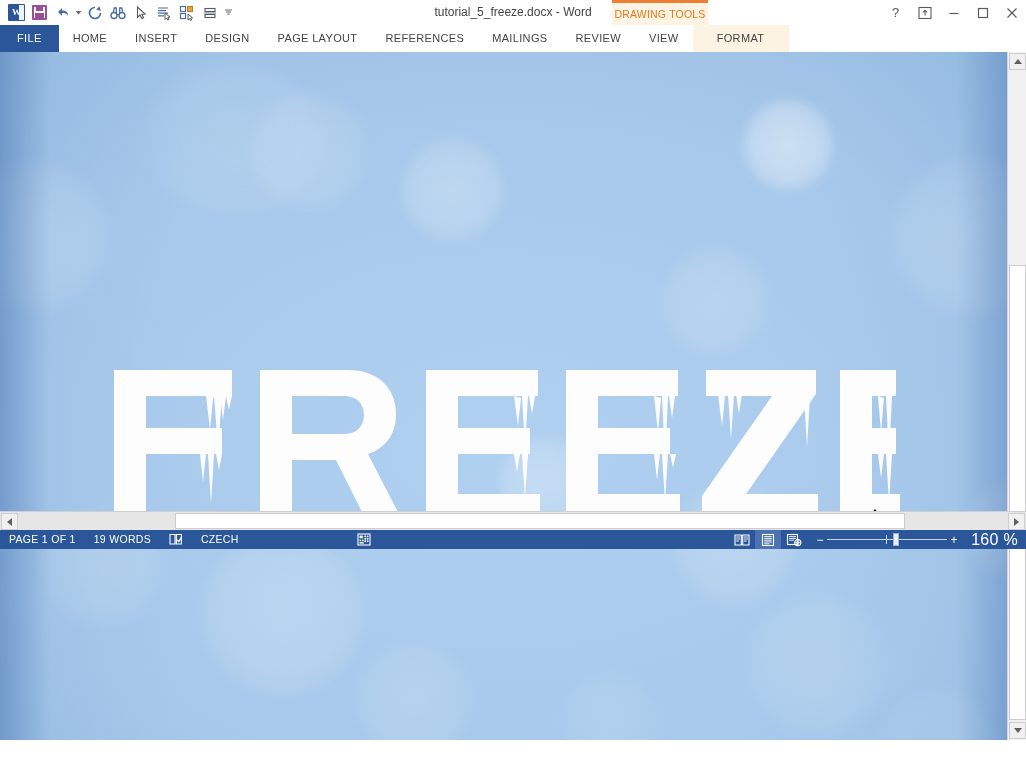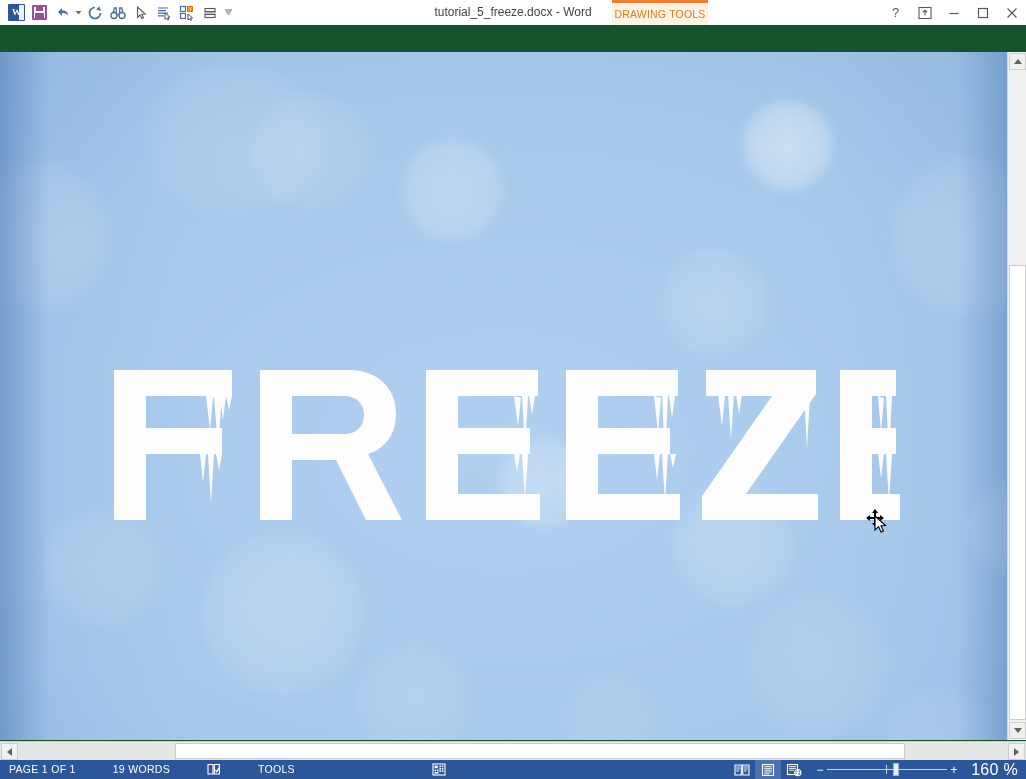--- a/index.html
+++ b/index.html
@@ -4,22 +4,22 @@
 <style>
   * { box-sizing: border-box; margin: 0; padding: 0; }
   html, body {
     width: 1026px; height: 779px;
     overflow: hidden;
     font-family: "Liberation Sans", sans-serif;
     background: #ffffff;
   }
   #app {
     position: relative;
-    width: 1026px; height: 779px;
-    background: #14532d;
+    width: 1026px; height: 549px;
+    background: #b91c1c;
   }
 
   
   .titlebar {
     position: absolute; left: 0; top: 0; width: 1026px; height: 25px;
     background: #ffffff;
   }
   .qat {
     position: absolute; left: 5px; top: 1px;
     display: flex; align-items: center; height: 23px;
@@ -198,21 +198,21 @@
   .hthumb {
     position: absolute; left: 175px; top: 1px; width: 730px; height: 16px;
     background: #ffffff; border: 1px solid #cdcdcd;
   }
 
   
   .statusbar {
     position: absolute; left: 0; bottom: 0; width: 1026px; height: 19px;
     background: #2b579a; color: #ffffff;
     font-size: 10.5px; letter-spacing: .3px;
-    display: flex; align-items: center; gap: 19px;
+    display: flex; align-items: center;
   }
   .sb-item {
     padding: 0 9px; height: 19px; line-height: 19px;
     display: flex; align-items: center; gap: 4px; cursor: default;
     white-space: nowrap;
   }
   .sb-right { margin-left: auto; display: flex; align-items: center; }
   .viewbtn {
     width: 26px; height: 19px;
     display: flex; align-items: center; justify-content: center; cursor: default;
@@ -327,20 +327,37 @@
           </svg>
       </div>
       <div class="winbtn close">
         <svg width="12" height="12" viewBox="0 0 12 12">
             <path d="M1.5 1.5 L10.5 10.5 M10.5 1.5 L1.5 10.5" stroke="#5a5a5a" stroke-width="1.2"></path>
           </svg>
       </div>
     </div>
   </div>
 
+  <div class="ribbon">
+    <div class="tabs">
+      <div class="tab file">FILE</div>
+      <div class="tab">HOME</div>
+      <div class="tab">INSERT</div>
+      <div class="tab">DESIGN</div>
+      <div class="tab">PAGE LAYOUT</div>
+      <div class="tab">REFERENCES</div>
+      <div class="tab">MAILINGS</div>
+      <div class="tab">REVIEW</div>
+      <div class="tab">VIEW</div>
+      <div class="tab format-ctx">FORMAT</div>
+    </div>
+    <div class="account">
+        <span class="avatar-glyph"></span>
+      </div>
+  </div>
 
   <div class="docwrap">
     <div class="page">
       <div class="page-bg"></div>
 
       <div class="bokeh" style="left:-40px;  top:110px; width:150px; height:150px; opacity:.30;"></div>
       <div class="bokeh" style="left:250px;  top:40px;  width:120px; height:120px; opacity:.22;"></div>
       <div class="bokeh" style="left:400px;  top:85px;  width:105px; height:105px; opacity:.40;"></div>
       <div class="bokeh" style="left:742px;  top:47px;  width:92px;  height:92px;  opacity:.72;"></div>
       <div class="bokeh" style="left:890px;  top:105px; width:160px; height:160px; opacity:.30;"></div>
@@ -445,21 +462,21 @@
 
   <div class="statusbar">
     <div class="sb-item">PAGE 1 OF 1</div>
     <div class="sb-item">19 WORDS</div>
     <div class="sb-item">
       <svg width="14" height="13" viewBox="0 0 14 13">
         <path d="M1 1.5 H6 V11 H1 Z M7.4 1.5 H12.4 V11 H7.4 Z" fill="none" stroke="#ffffff" stroke-width="1.1"></path>
         <path d="M8.3 6.8 L9.8 8.6 L12.2 4.6" fill="none" stroke="#ffffff" stroke-width="1.3"></path>
       </svg>
     </div>
-    <div class="sb-item">TOOLS</div>
+    <div class="sb-item">CZECH</div>
     <div class="sb-item" style="margin-left:100px">
       <svg width="14" height="13" viewBox="0 0 14 13">
         <rect x="1" y="1" width="12" height="11" fill="none" stroke="#ffffff" stroke-width="1.1"></rect>
         <rect x="2.6" y="2.6" width="3.2" height="2.6" fill="#ffffff"></rect>
         <rect x="7.4" y="2.6" width="1.6" height="1.6" fill="#ffffff"></rect>
         <rect x="9.8" y="2.6" width="1.6" height="1.6" fill="#ffffff"></rect>
         <rect x="7.4" y="5" width="1.6" height="1.6" fill="#ffffff"></rect>
         <rect x="9.8" y="5" width="1.6" height="1.6" fill="#ffffff"></rect>
         <rect x="2.6" y="6.6" width="1.6" height="1.6" fill="#ffffff"></rect>
         <rect x="5" y="6.6" width="1.6" height="1.6" fill="#ffffff"></rect>

